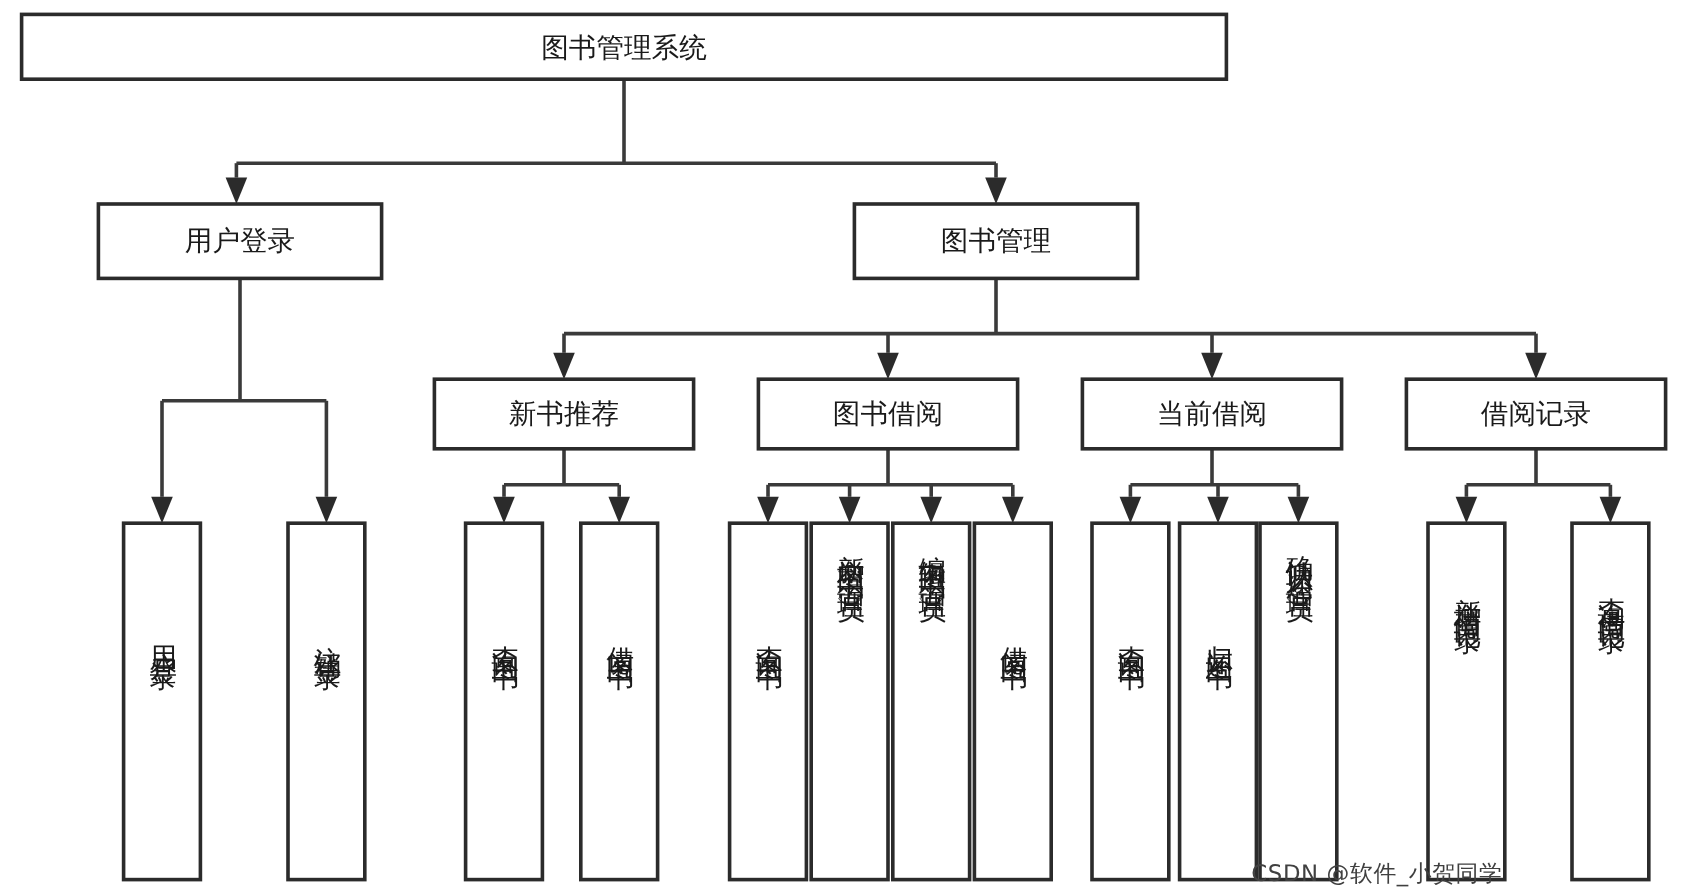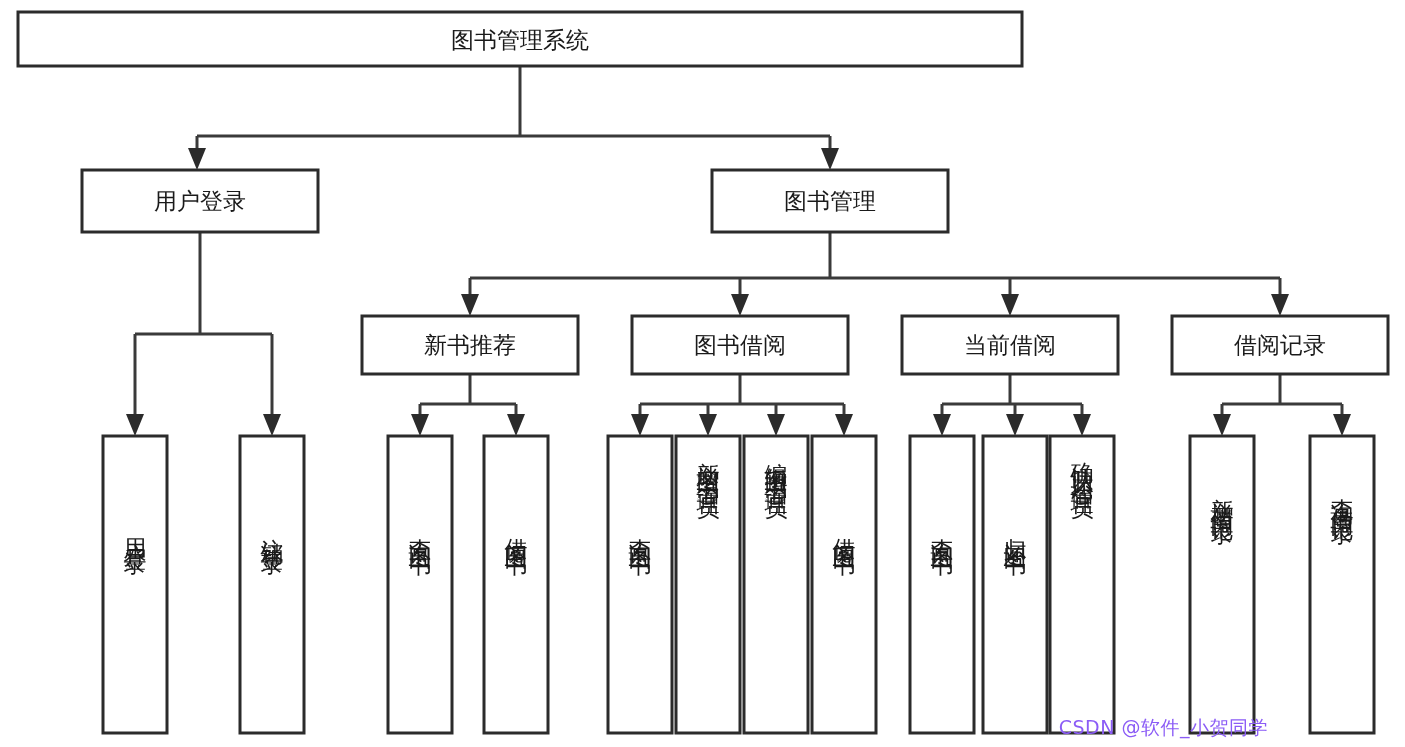--- a/index.html
+++ b/index.html
@@ -11,21 +11,20 @@
     width: 1405px;
     height: 747px;
     font-family: "DejaVu Sans", "Liberation Sans", sans-serif;
     overflow: hidden;
     position: relative;
   }
   #diagram-root {
     position: relative;
     width: 1260px;
     height: 747px;
-    padding-left: 16px;
   }
   svg.flow {
     position: absolute;
     top: 0;
     left: 0;
     width: 1405px;
     height: 747px;
     display: block;
   }
   .nodebox {
@@ -49,21 +48,21 @@
     fill: #1a1a1a;
     text-anchor: middle;
     dominant-baseline: middle;
   }
   .watermark {
     position: absolute;
     right: 8px;
     bottom: 6px;
     font-family: "DejaVu Sans", "Liberation Sans", sans-serif;
     font-size: 19px;
-    color: #8b5cf6;
+    color: #404040;
     white-space: nowrap;
     letter-spacing: 0.5px;
   }
   .vlabel-wrap {
     position: absolute;
     display: flex;
     align-items: flex-start;
     justify-content: center;
     pointer-events: none;
   }

